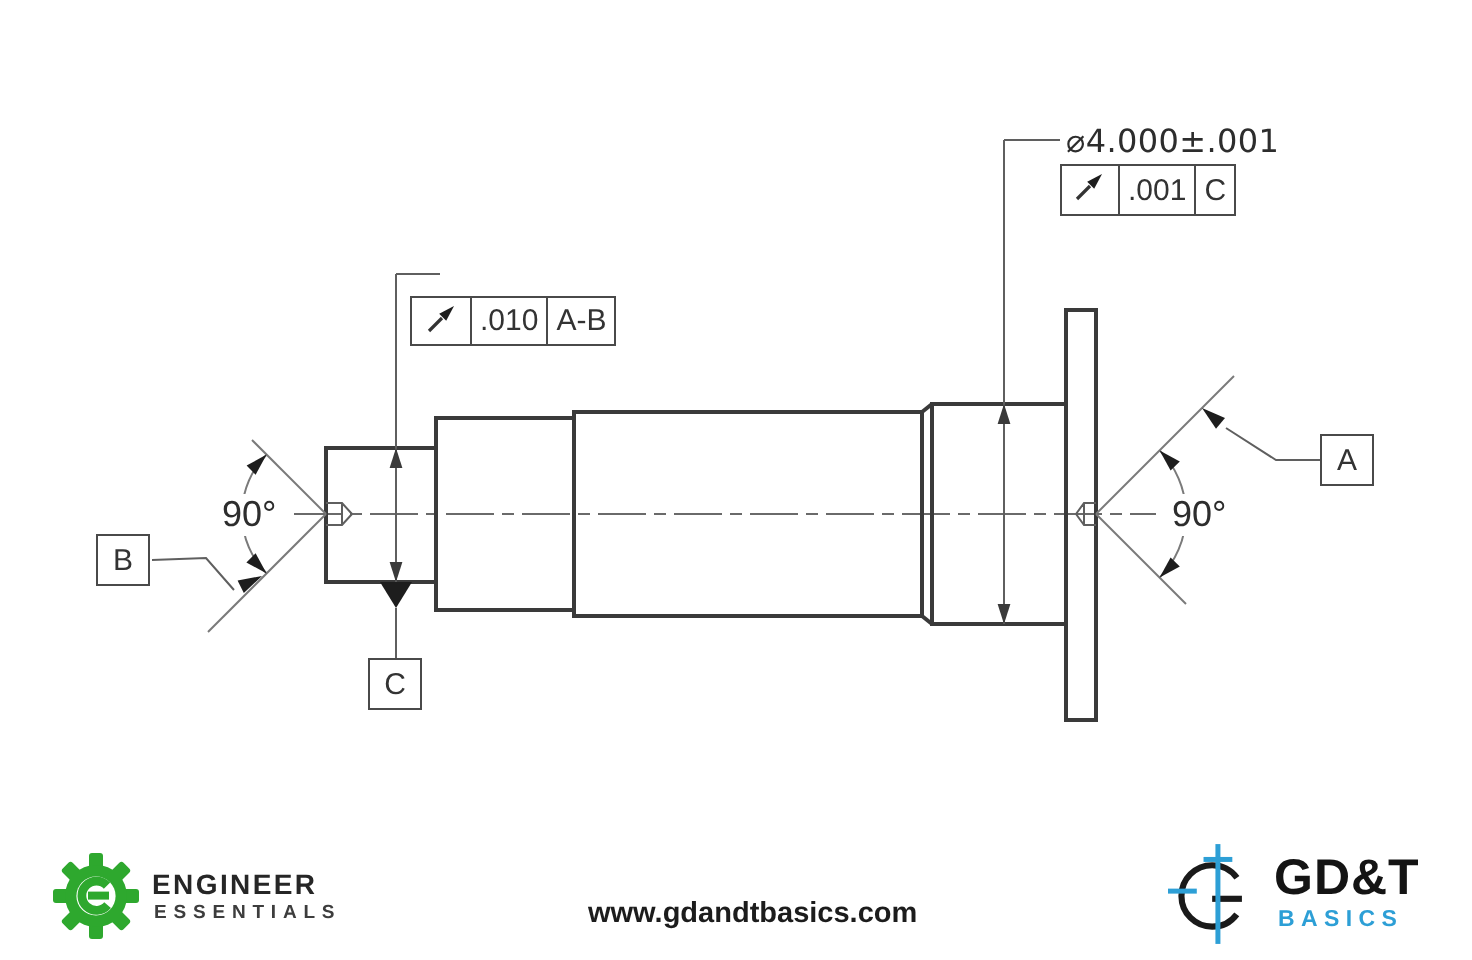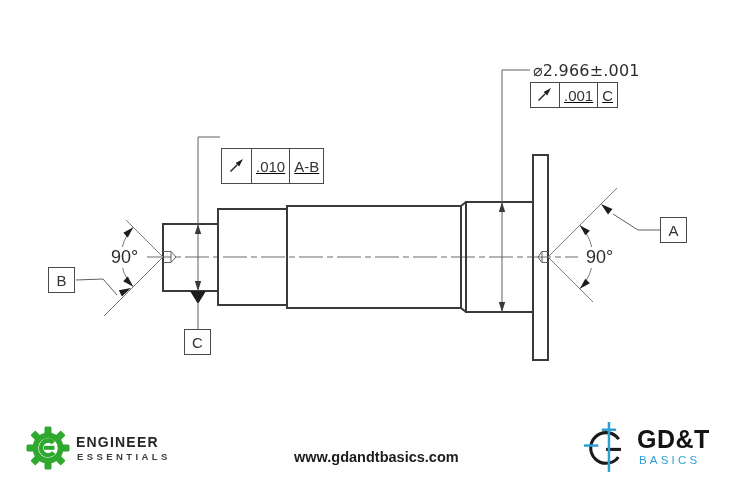--- a/index.html
+++ b/index.html
@@ -2,32 +2,32 @@
 <html><head>
 <meta charset="utf-8">
 <style>
   html,body{margin:0;padding:0;background:#fff;}
   #canvas{position:relative;width:736px;height:480px;background:#ffffff;overflow:hidden;
           font-family:"Liberation Sans","DejaVu Sans",sans-serif;}
   #linework{position:absolute;left:0;top:0;z-index:1;}
   .ov{position:absolute;z-index:2;}
   .dimtext{font-size:16px;color:#2d2d2d;white-space:nowrap;letter-spacing:.2px;
            font-family:"DejaVu Sans","Liberation Sans",sans-serif;}
-  .fcf{display:flex;align-items:stretch;border:1.2px solid #4a4a4a;background:#fff;box-sizing:border-box;text-decoration:underline;}
+  .fcf{display:flex;align-items:stretch;border:1.2px solid #4a4a4a;background:#fff;box-sizing:border-box;}
   .fcf .cell{display:flex;align-items:center;justify-content:center;box-sizing:border-box;
              font-size:15px;color:#333;padding:0 4px;white-space:nowrap;}
   .fcf .cell + .cell{border-left:1.2px solid #4a4a4a;}
   .datumbox{width:27px;height:26px;border:1.2px solid #4a4a4a;background:#fff;box-sizing:border-box;
             display:flex;align-items:center;justify-content:center;font-size:15px;color:#333;}
   .angle{font-size:18px;color:#2d2d2d;background:#fff;padding:0 3px;white-space:nowrap;}
   .brand-top{font-weight:bold;font-size:14px;letter-spacing:1.2px;color:#262626;white-space:nowrap;}
   .brand-sub{font-weight:bold;font-size:9.5px;letter-spacing:3.4px;color:#3d3d3d;white-space:nowrap;}
   .url{font-weight:bold;font-size:14.5px;color:#1c1c1c;white-space:nowrap;text-align:center;}
   .gdt-top{font-weight:bold;font-size:25px;letter-spacing:.5px;color:#141414;line-height:1;white-space:nowrap;}
-  .gdt-sub{font-weight:normal;font-size:11.5px;letter-spacing:3.2px;color:#2d9fd6;white-space:nowrap;}
+  .gdt-sub{font-weight:bold;font-size:11.5px;letter-spacing:3.2px;color:#2d9fd6;white-space:nowrap;}
 </style>
 </head>
 <body>
 
 <div id="canvas">
 
   <svg id="linework" width="736" height="480" viewBox="0 0 736 480">
 
     <line x1="147" y1="257" x2="578" y2="257" stroke="#6a6a6a" stroke-width="1" stroke-dasharray="24 4 6 4"></line>
 
@@ -87,34 +87,34 @@
       <polyline points="76,280 103,279 117,295" fill="none" stroke="#5f5f5f" stroke-width="1"></polyline>
       <polygon points="131,288 121.9,296.5 118.8,290.2" fill="#1d1d1d"></polygon>
     </g>
 
     <g>
       <polyline points="660,230 638,230 613,214" fill="none" stroke="#5f5f5f" stroke-width="1"></polyline>
       <polygon points="601,204 612.5,209 608,214.4" fill="#1d1d1d"></polygon>
     </g>
   </svg>
 
-  <div class="ov fcf" style="left:221px;top:148px;height:36px;">
+  <div class="ov fcf" style="left:205px;top:148px;height:25px;">
     <div class="cell" style="width:29px;">
       <span>
         <svg width="20" height="20" viewBox="0 0 20 20">
           <line x1="3.5" y1="16.5" x2="10" y2="10" stroke="#333" stroke-width="1.6"></line>
           <polygon points="16,4 12.1,11.4 8.6,7.9" fill="#1d1d1d"></polygon>
         </svg>
       </span>
     </div>
     <div class="cell">.010</div>
     <div class="cell">A-B</div>
   </div>
 
-  <span class="ov dimtext" style="left:533px;top:61px;">⌀2.966±.001</span>
+  <span class="ov dimtext" style="left:533px;top:61px;">⌀4.000±.001</span>
   <div class="ov fcf" style="left:530px;top:82px;height:26px;">
     <div class="cell" style="width:28px;">
       <span>
         <svg width="20" height="20" viewBox="0 0 20 20">
           <line x1="3.5" y1="16.5" x2="10" y2="10" stroke="#333" stroke-width="1.6"></line>
           <polygon points="16,4 12.1,11.4 8.6,7.9" fill="#1d1d1d"></polygon>
         </svg>
       </span>
     </div>
     <div class="cell" style="min-width:32px;">.001</div>

